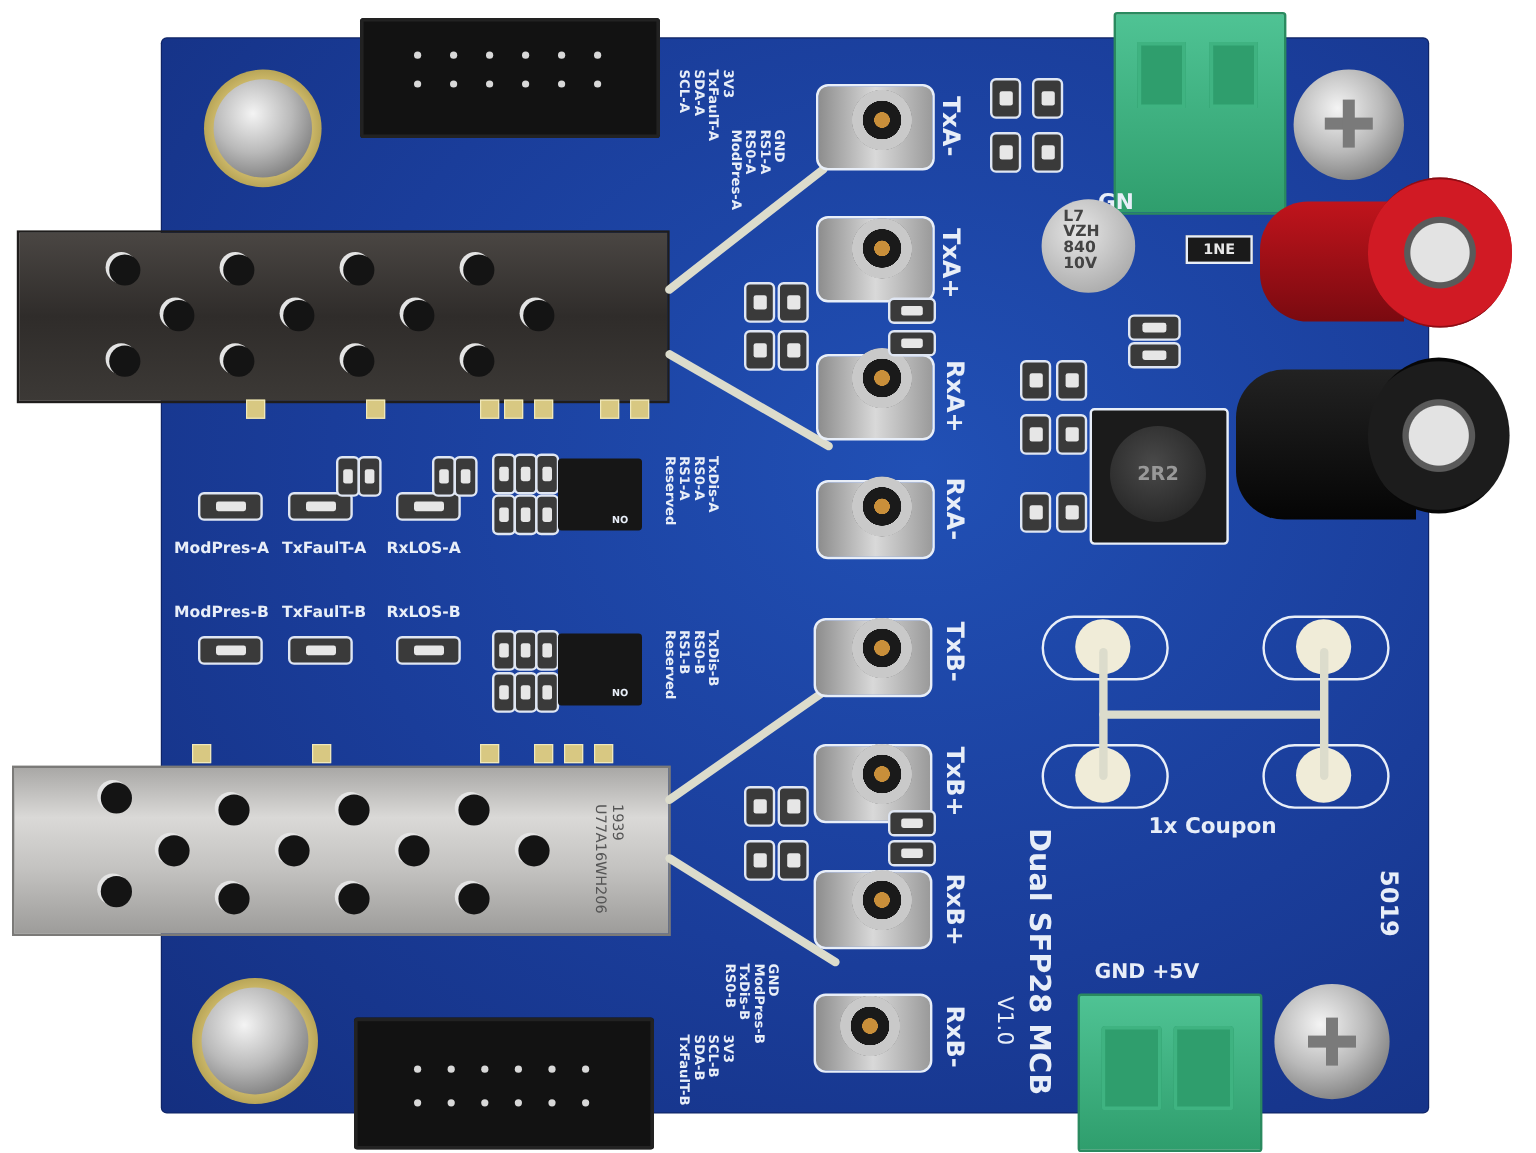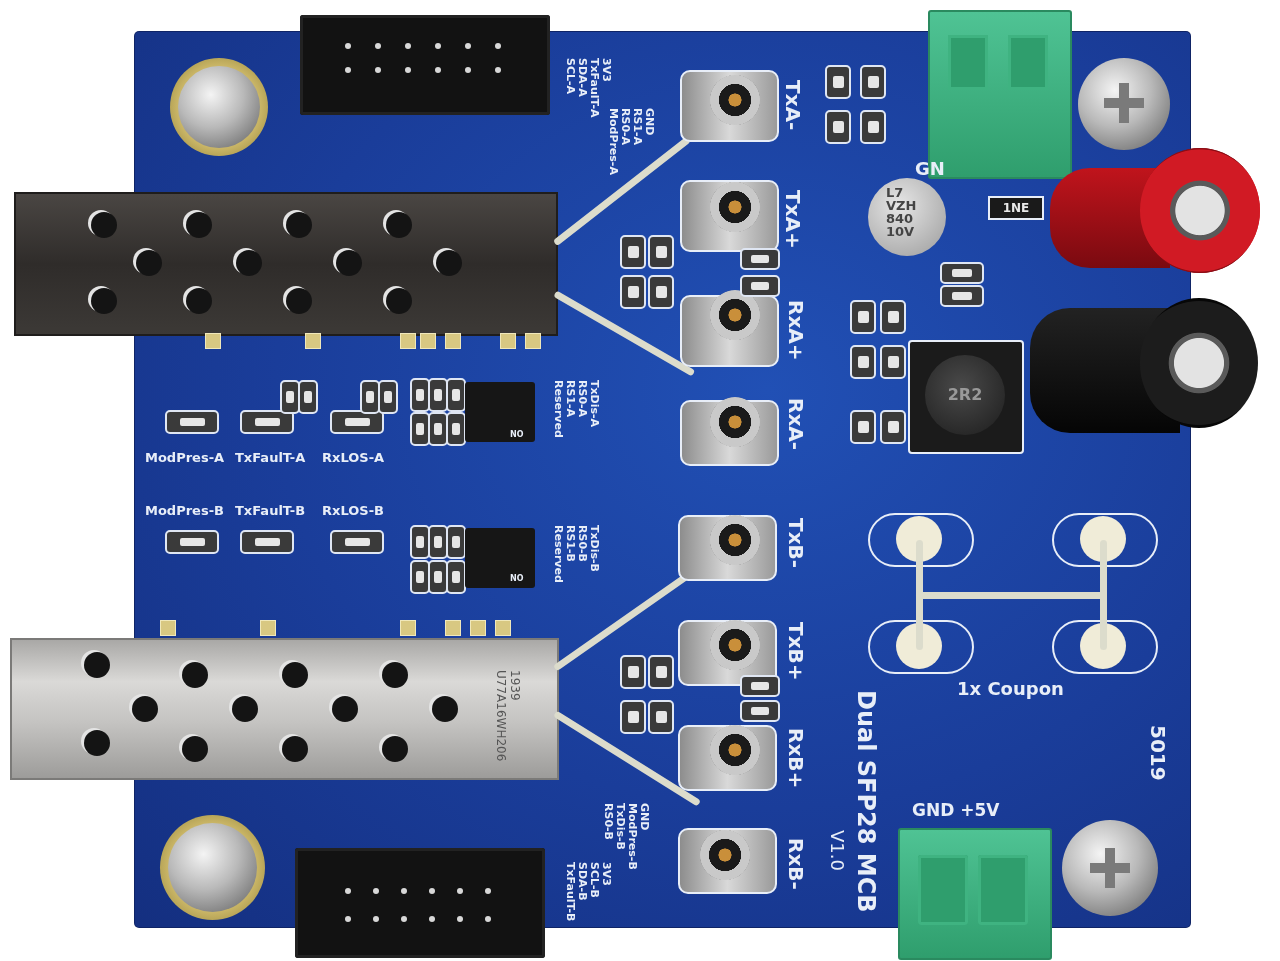--- a/index.html
+++ b/index.html
@@ -246,21 +246,21 @@
   <div>RS0-B</div>
   <div>RS1-B</div>
   <div>Reserved</div>
 </div>
 
 <div class="abs terminal" style="left:928px;top:10px;width:140px;height:165px;"></div>
 <div class="abs" style="left:948px;top:35px;width:40px;height:55px;background:#2f9e6d;box-shadow:inset 0 0 0 3px #3fb381;"></div>
 <div class="abs" style="left:1008px;top:35px;width:40px;height:55px;background:#2f9e6d;box-shadow:inset 0 0 0 3px #3fb381;"></div>
 <div class="abs silk" style="left:915px;top:158px;font-size:18px;">GN</div>
 
-<div class="abs" style="left:868px;top:178px;width:78px;height:78px;border-radius:50%;background:radial-gradient(circle at 40% 35%,#e6e6e6,#9b9b9b);">
+<div class="abs" style="left:868px;top:166px;width:78px;height:78px;border-radius:50%;background:radial-gradient(circle at 40% 35%,#e6e6e6,#9b9b9b);">
   <div style="position:absolute;left:18px;top:8px;font-size:13px;line-height:13px;color:#444;font-weight:bold;">
     <div>L7</div>
     <div>VZH</div>
     <div>840</div>
     <div>10V</div>
   </div>
 </div>
 <div class="abs" style="left:988px;top:196px;width:52px;height:20px;border:2px solid #e8eef8;background:#1a1a1a;color:#e8e8e8;font-size:12px;font-weight:bold;text-align:center;line-height:20px;">1NE</div>
 
 <div class="abs banana-red" style="left:1140px;top:148px;width:120px;height:125px;"></div>

